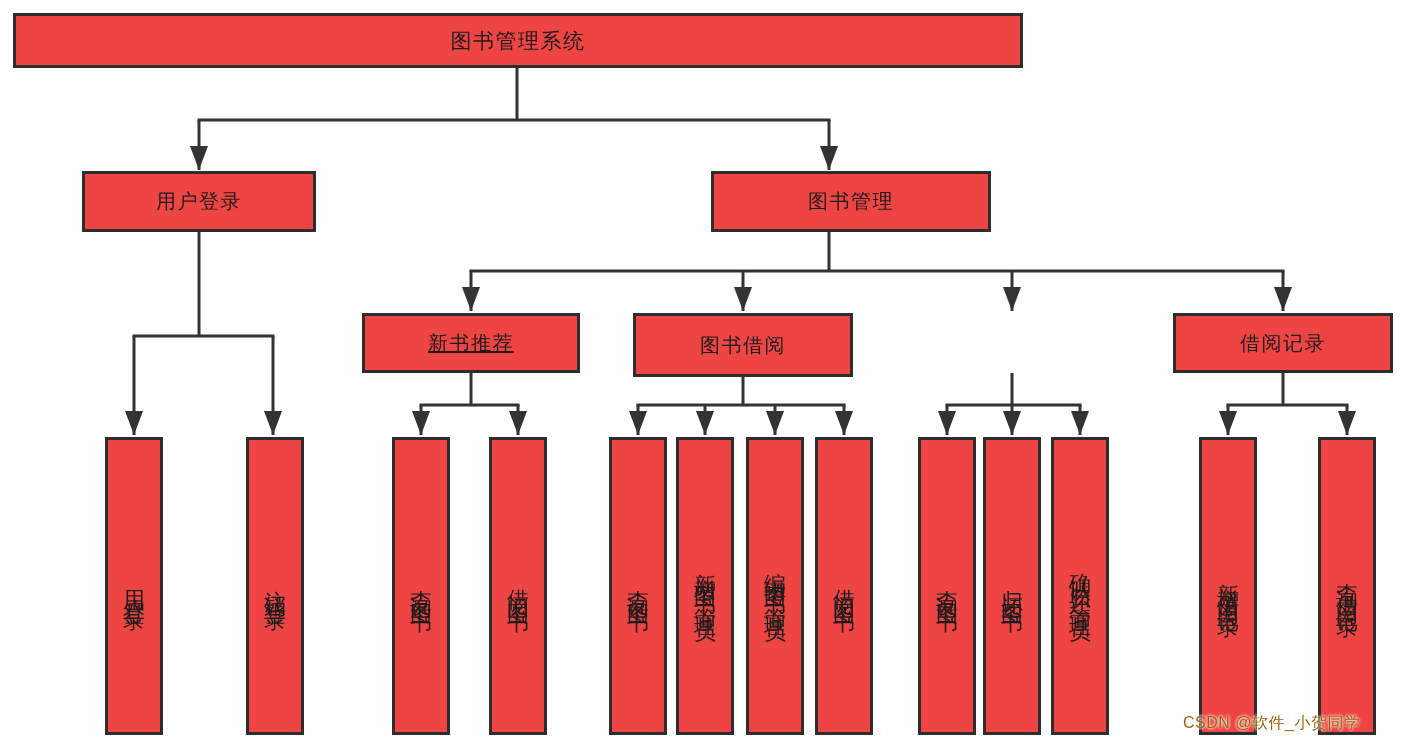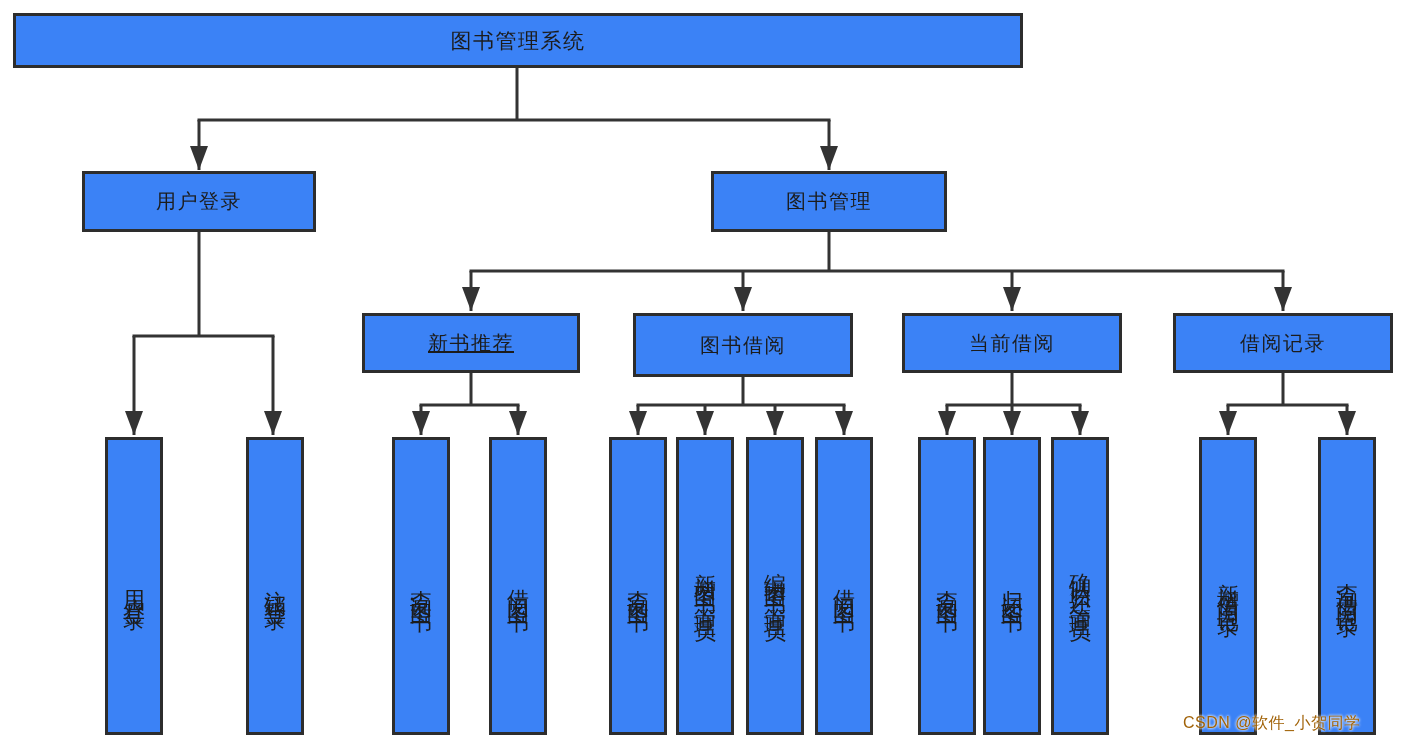--- a/index.html
+++ b/index.html
@@ -13,21 +13,21 @@
   }
   svg.connectors {
     position: absolute;
     left: 0; top: 0;
     width: 1405px; height: 747px;
     z-index: 1;
   }
   .box {
     position: absolute;
     box-sizing: border-box;
-    background: #3b82f6;
+    background: #ef4444;
     border: 3px solid #2d2d2d;
     display: flex;
     align-items: center;
     justify-content: center;
     color: #1c1c1c;
     z-index: 2;
   }
   .hbox {
     font-size: 20px;
     letter-spacing: 1.5px;
@@ -42,21 +42,21 @@
     text-orientation: mixed;
     font-size: 22px;
     letter-spacing: 7px;
     line-height: 1;
     top: 437px;
     width: 58px;
     height: 298px;
   }
   
   .n-l2-0 { left: 82px;  top: 171px; width: 234px; height: 61px; }
-  .n-l2-1 { left: 711px; top: 171px; width: 236px; height: 61px; }
+  .n-l2-1 { left: 711px; top: 171px; width: 280px; height: 61px; }
   
   .n-l3-0 { left: 362px;  top: 313px; width: 218px; height: 60px; text-decoration: underline; }
   .n-l3-1 { left: 633px;  top: 313px; width: 220px; height: 64px; }
   .n-l3-2 { left: 902px;  top: 313px; width: 220px; height: 60px; }
   .n-l3-3 { left: 1173px; top: 313px; width: 220px; height: 60px; text-align: right; }
   
   .n-leaf-0  { left: 105px; }
   .n-leaf-1  { left: 246px; }
   .n-leaf-2  { left: 392px; }
   .n-leaf-3  { left: 489px; }
@@ -131,21 +131,20 @@
     </g>
   </svg>
 
   <div class="box hbox root">图书管理系统</div>
 
   <div class="box hbox n-l2-0">用户登录</div>
   <div class="box hbox n-l2-1">图书管理</div>
 
   <div class="box hbox n-l3-0">新书推荐</div>
   <div class="box hbox n-l3-1">图书借阅</div>
-  <div class="box hbox n-l3-2">当前借阅</div>
   <div class="box hbox n-l3-3">借阅记录</div>
 
   <div class="box vbox n-leaf-0">用户登录</div>
   <div class="box vbox n-leaf-1">注销登录</div>
 
   <div class="box vbox n-leaf-2">查询图书</div>
   <div class="box vbox n-leaf-3">借阅图书</div>
 
   <div class="box vbox n-leaf-4">查询图书</div>
   <div class="box vbox n-leaf-5">新增图书（管理员）</div>

